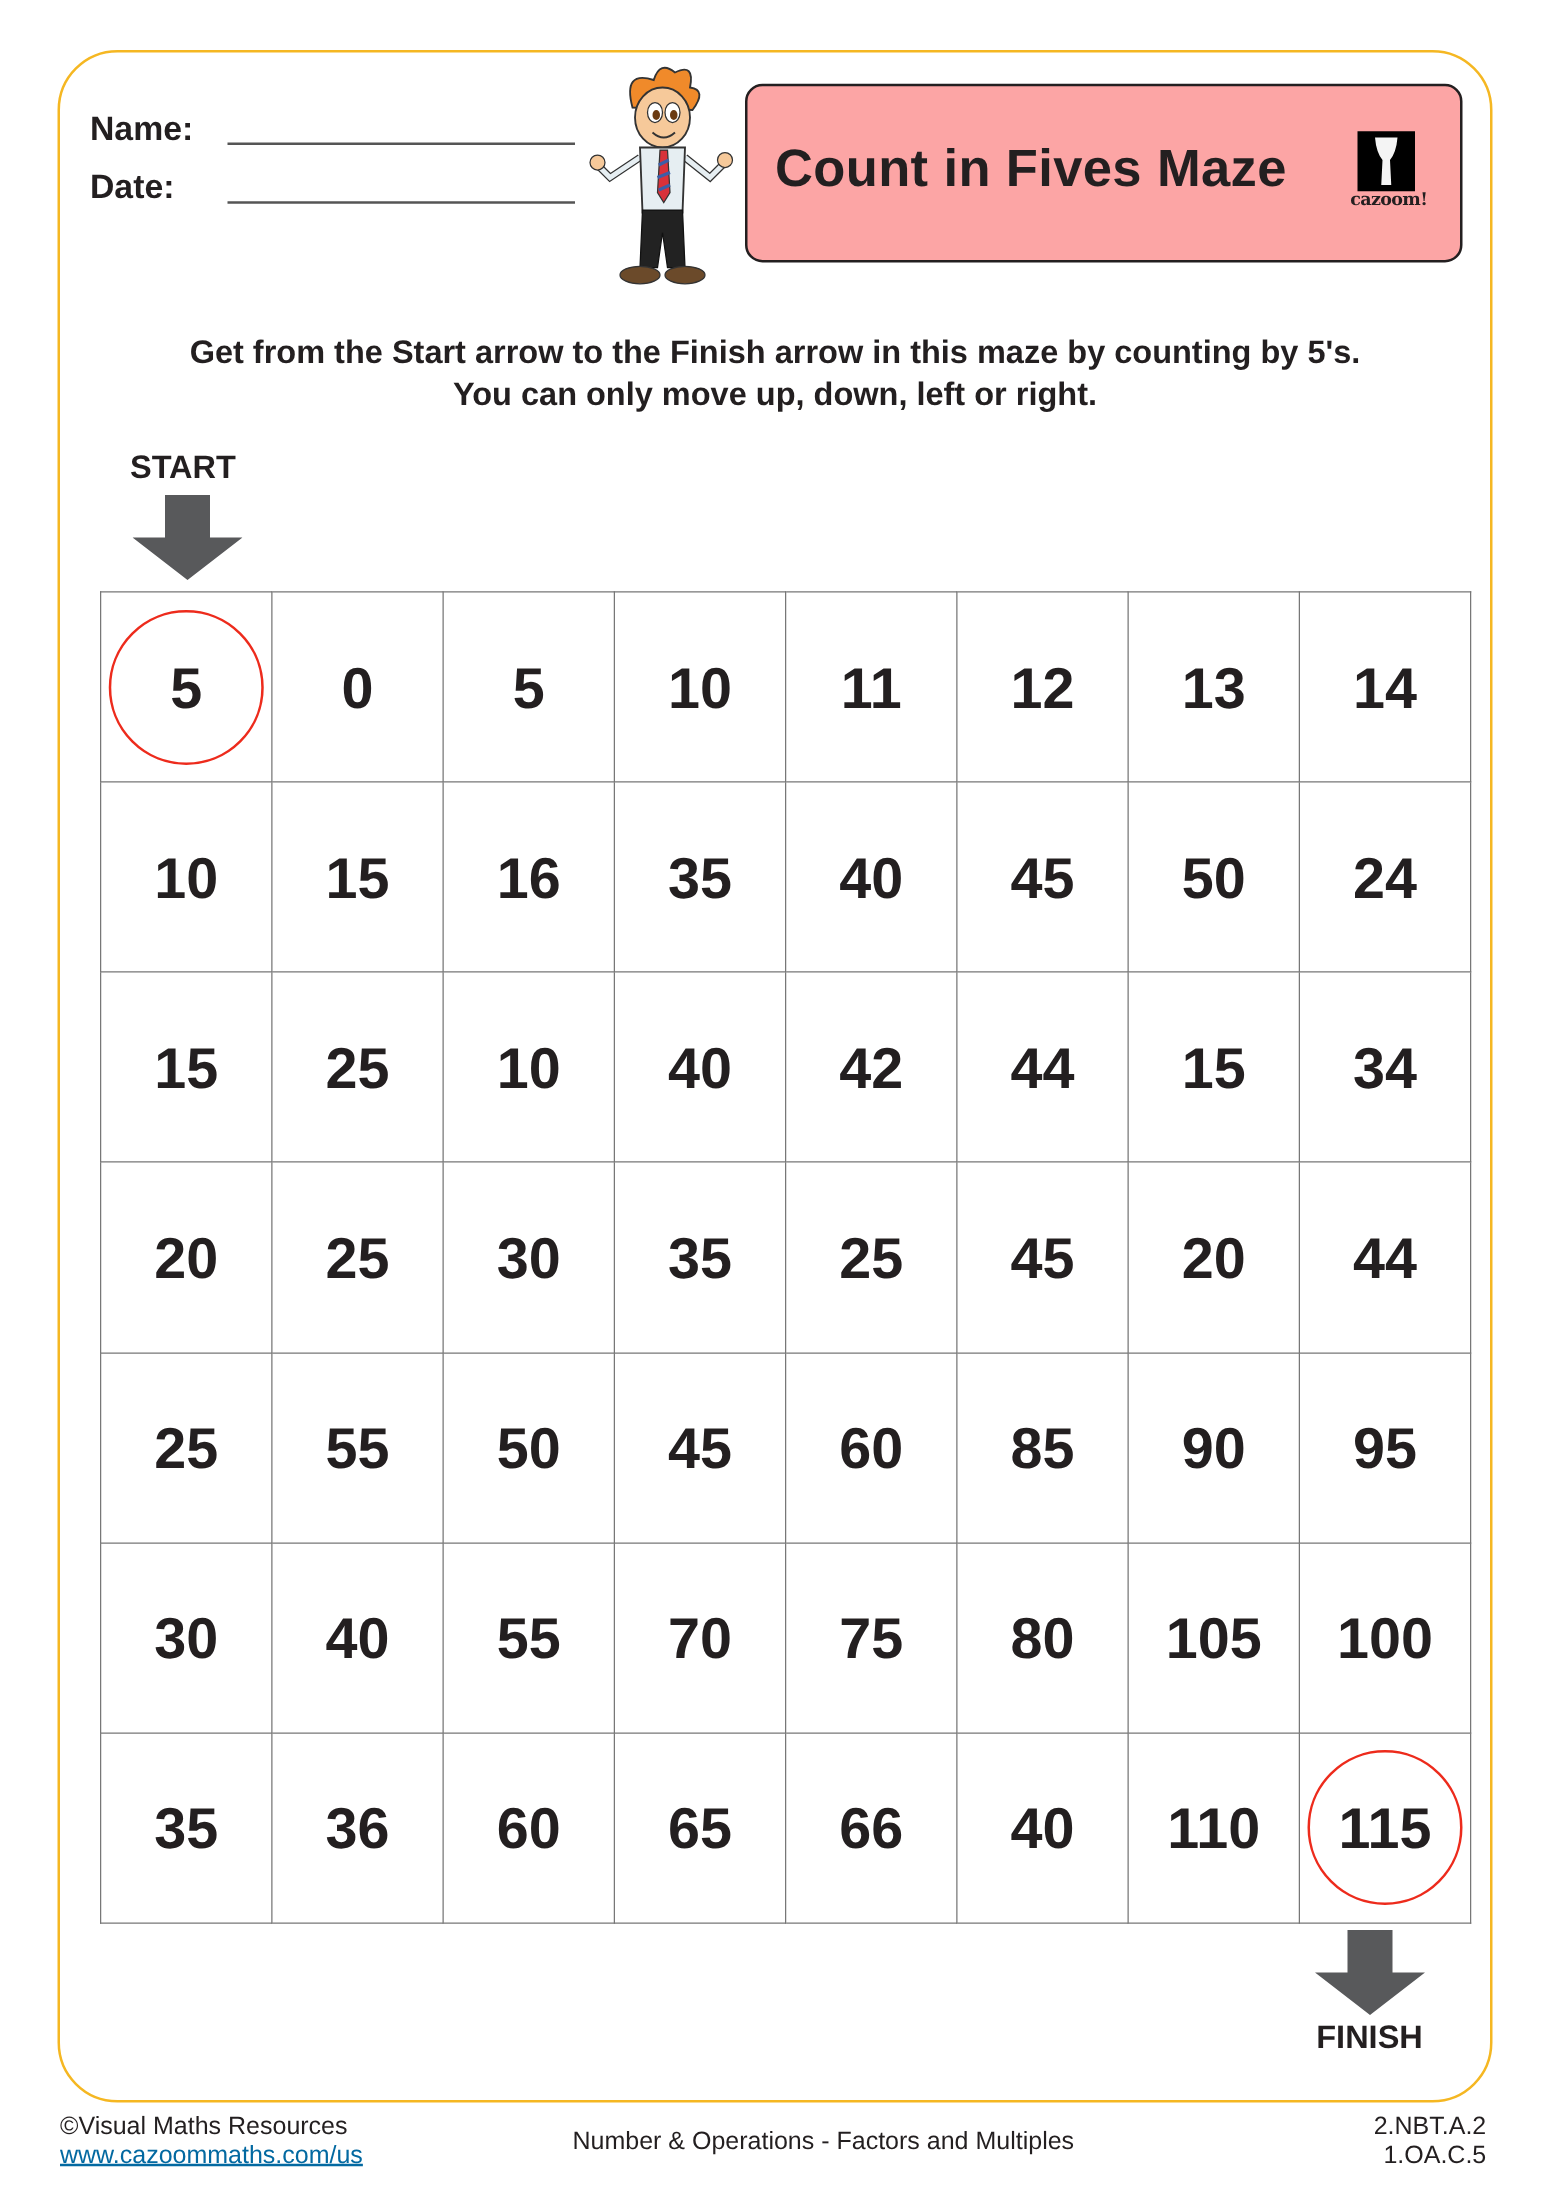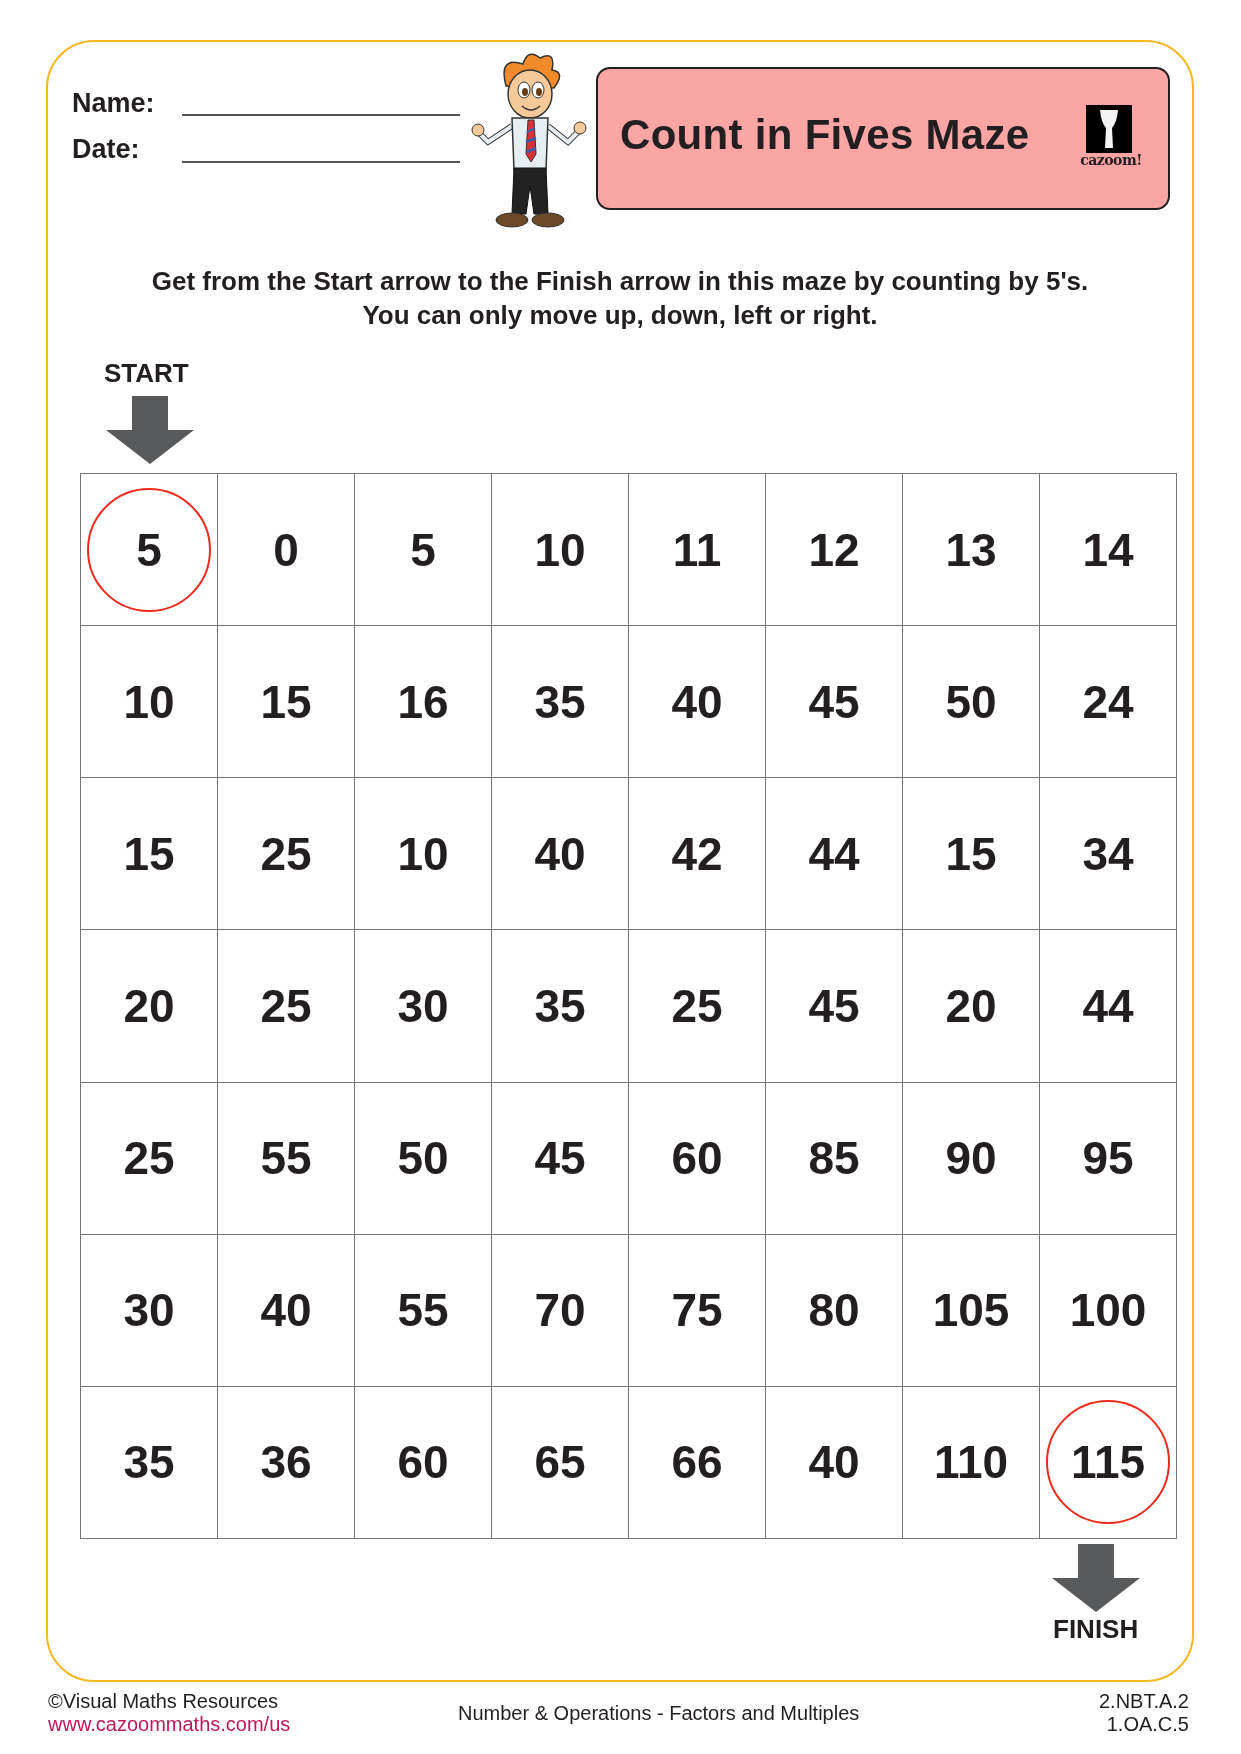--- a/index.html
+++ b/index.html
@@ -17,21 +17,21 @@
   .instructions { position: absolute; left: 60px; top: 264px; width: 1120px; text-align: center; font-size: 26px; font-weight: bold; line-height: 34px; }
   .instructions u { text-decoration: underline; text-decoration-thickness: 2px; }
   .start-label { position: absolute; left: 104px; top: 358px; font-size: 26px; font-weight: bold; }
   .finish-label { position: absolute; left: 1053px; top: 1614px; font-size: 26px; font-weight: bold; text-align: center; }
   .arrow { position: absolute; width: 88px; height: 68px; }
   .grid { position: absolute; left: 80px; top: 473px; width: 1089px; height: 1066px; border-collapse: collapse; table-layout: fixed; }
   .grid td { border: 1.5px solid #777; text-align: center; vertical-align: middle; font-size: 46px; font-weight: bold; padding: 0; position: relative; width: 136px; height: 133px; }
   .grid td span { position: relative; z-index: 2; }
   .ring { position: absolute; left: 50%; top: 50%; width: 124px; height: 124px; margin-left: -62px; margin-top: -62px; border: 2.5px solid #ed2b1c; border-radius: 50%; box-sizing: border-box; z-index: 1; }
   .footer-left { position: absolute; left: 48px; top: 1690px; font-size: 20px; line-height: 23px; }
-  .footer-left a { color: #be185d; }
+  .footer-left a { color: #0369a1; text-decoration: underline; }
   .footer-center { position: absolute; left: 458px; top: 1702px; font-size: 20px; }
   .footer-right { position: absolute; right: 52px; top: 1690px; font-size: 20px; line-height: 23px; text-align: right; }
 </style>
 </head>
 <body>
 
 <div class="frame"></div>
 
 <div class="field-label" style="top:88px;">Name:</div>
 <div class="field-line" style="top:114px;"></div>

